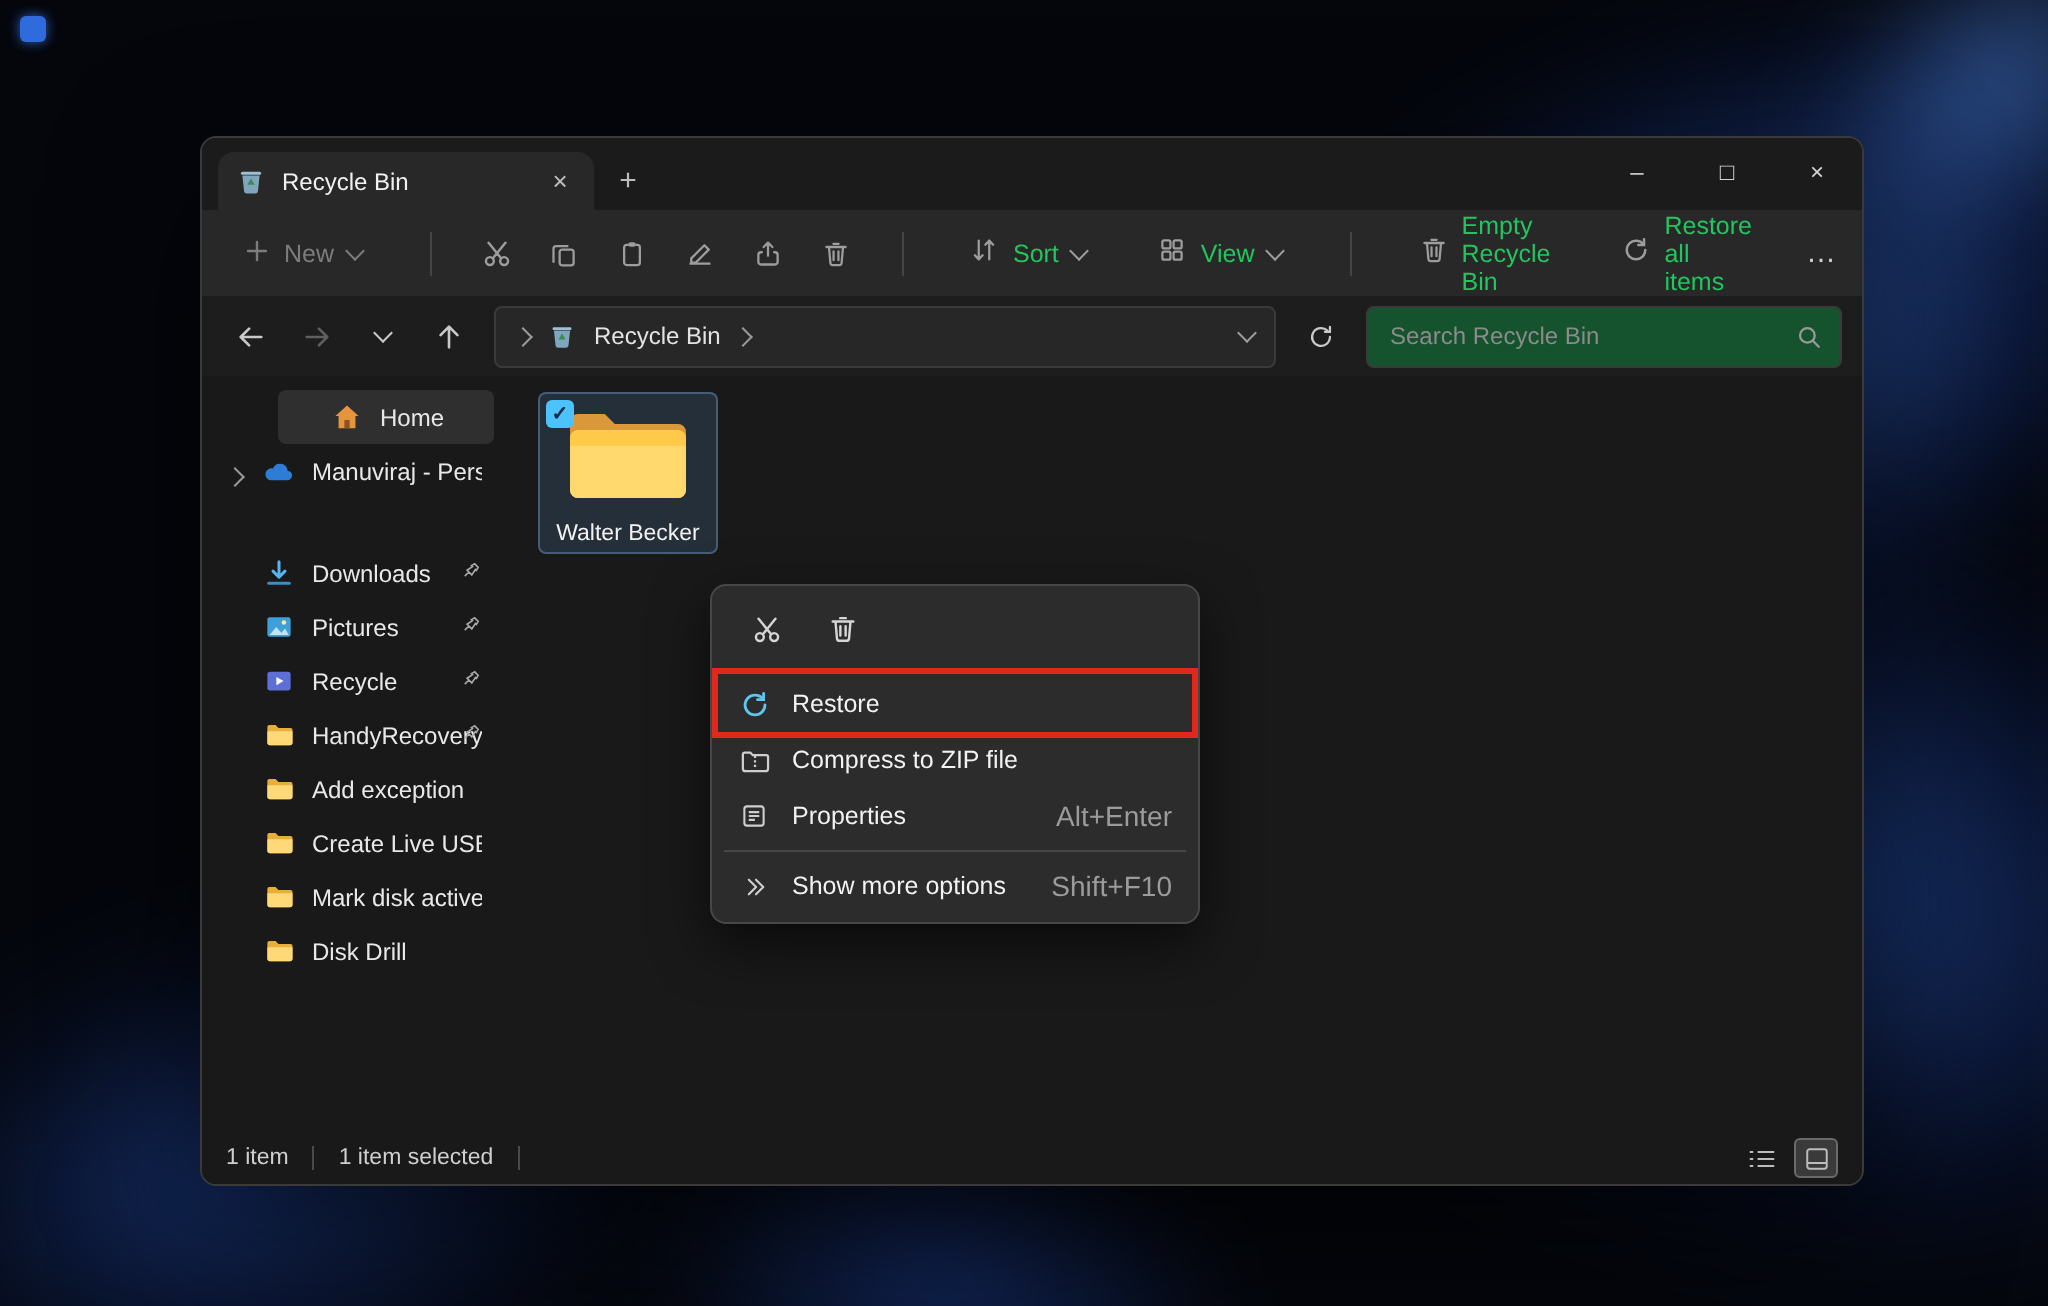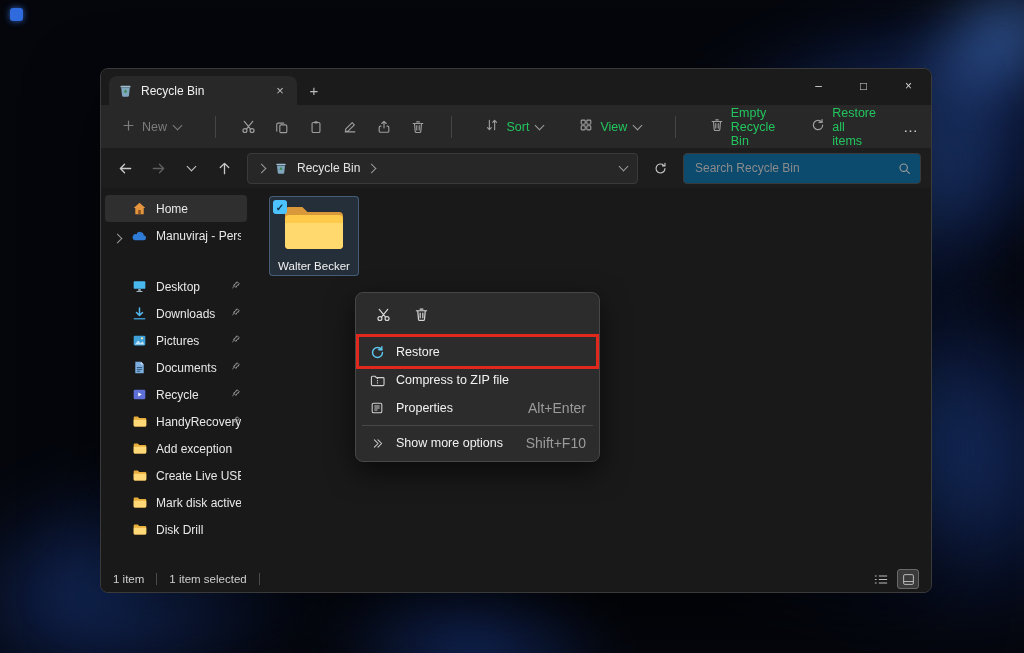--- a/index.html
+++ b/index.html
@@ -53,32 +53,32 @@
   .chev.right{transform:rotate(-45deg);margin-top:0;}
   .more-dots{font-size:15px;color:#cfcfcf;letter-spacing:1px;}
   
   .addressrow{height:40px;background:#1d1d1d;display:flex;align-items:center;padding:0 10px;gap:4px;flex:0 0 auto;}
   .nav-btn{width:29px;height:29px;display:flex;align-items:center;justify-content:center;color:#c9c9c9;border-radius:4px;}
   .nav-btn.dim{color:#5f5f5f;}
   .crumb-box{flex:1;height:29px;background:#272727;border:1px solid #3a3a3a;border-radius:4px;
        display:flex;align-items:center;gap:8px;padding:0 10px;font-size:12px;color:#e3e3e3;margin:0 4px;}
   .crumb-chev{color:#9a9a9a;}
   .refresh-btn{width:29px;height:29px;display:flex;align-items:center;justify-content:center;color:#c9c9c9;border-radius:4px;}
-  .search-box{width:218px;height:29px;background:#0c4a6e;border:1px solid #3a3a3a;border-radius:4px;
+  .search-box{width:218px;height:29px;background:#14532d;border:1px solid #3a3a3a;border-radius:4px;
        display:flex;align-items:center;padding:0 9px;gap:6px;margin-left:4px;}
   .search-box input{flex:1;background:transparent;border:none;outline:none;color:#cfcfcf;font-size:12px;
        font-family:"Liberation Sans", sans-serif;min-width:0;}
   .search-box input::placeholder{color:#8b8b8b;}
   .search-glyph{color:#9a9a9a;display:flex;}
   
   .wbody{flex:1;display:flex;min-height:0;background:#191919;}
   .sidebar{width:150px;flex:0 0 auto;padding:7px 4px;box-sizing:border-box;font-size:12px;position:relative;}
   .side-item{height:27px;display:flex;align-items:center;gap:9px;padding:0 6px 0 26px;border-radius:4px;position:relative;
        color:#e8e8e8;white-space:nowrap;}
-  .side-item.selected{background:#2f2f2f;}
+  .side-item.selected{background:#2f2f2f;margin-left:34px;}
   .side-item .slabel{overflow:hidden;text-overflow:clip;flex:1;}
   .sicon{display:flex;width:16px;justify-content:center;flex:0 0 auto;}
   .expander{position:absolute;left:9px;top:9px;color:#9a9a9a;}
   .pin{position:absolute;right:6px;top:7px;display:flex;}
   .side-gap{height:24px;}
   .main{flex:1;position:relative;min-width:0;}
   
   .file-tile{position:absolute;left:18px;top:8px;width:88px;padding:5px 0 3px;
        background:rgba(92,148,212,.18);border:1px solid rgba(130,180,235,.35);border-radius:4px;
        display:flex;flex-direction:column;align-items:center;}
@@ -296,37 +296,20 @@
         <span class="sicon">
           <svg width="16" height="11" viewBox="0 0 20 13">
               <path d="M5 12.3h10.6a3 3 0 0 0 .4-6A4.8 4.8 0 0 0 6.8 4.9 3.8 3.8 0 0 0 5 12.3z" fill="#2f7cd6"></path>
             </svg>
         </span>
         <span class="slabel">Manuviraj - Personal</span>
       </div>
       <div class="side-gap"></div>
       <div class="side-item">
         <span class="sicon">
-          <svg width="15" height="15" viewBox="0 0 16 16">
-              <rect x="1.8" y="2.5" width="12.4" height="8" rx="1" fill="#49b8ef"></rect>
-              <rect x="6.6" y="10.8" width="2.8" height="1.8" fill="#9fb6c2"></rect>
-              <rect x="4.6" y="12.7" width="6.8" height="1.2" rx=".5" fill="#9fb6c2"></rect>
-            </svg>
-        </span>
-        <span class="slabel">Desktop</span>
-        <span class="pin">
-            <svg width="11" height="11" viewBox="0 0 16 16">
-              <g transform="rotate(45 8 8)">
-                <path d="M7.4 13.8V9.6M5.6 9.6h4.8L9.5 5h1L9.8 2.4H6.2L5.5 5h1z" fill="none" stroke="#a9a9a9" stroke-width="1.2"></path>
-              </g>
-            </svg>
-          </span>
-      </div>
-      <div class="side-item">
-        <span class="sicon">
           <svg width="15" height="15" viewBox="0 0 16 16" fill="none" stroke-linecap="round" stroke-linejoin="round">
               <path d="M8 2v8M4.8 7 8 10.2 11.2 7" stroke="#54b6f0" stroke-width="1.6"></path>
               <path d="M2.5 13.5h11" stroke="#3b8fc4" stroke-width="1.6"></path>
             </svg>
         </span>
         <span class="slabel">Downloads</span>
         <span class="pin">
             <svg width="11" height="11" viewBox="0 0 16 16">
               <g transform="rotate(45 8 8)">
                 <path d="M7.4 13.8V9.6M5.6 9.6h4.8L9.5 5h1L9.8 2.4H6.2L5.5 5h1z" fill="none" stroke="#a9a9a9" stroke-width="1.2"></path>
@@ -336,37 +319,20 @@
       </div>
       <div class="side-item">
         <span class="sicon">
           <svg width="15" height="15" viewBox="0 0 16 16">
               <rect x="1.8" y="2.8" width="12.4" height="10.4" rx="1.2" fill="#3f9fd8"></rect>
               <path d="M3 12.2 6.5 8l2.8 3 1.9-2.2 2 3.4z" fill="#bfe3f7"></path>
               <circle cx="10.6" cy="5.6" r="1.2" fill="#ffe9a8"></circle>
             </svg>
         </span>
         <span class="slabel">Pictures</span>
-        <span class="pin">
-            <svg width="11" height="11" viewBox="0 0 16 16">
-              <g transform="rotate(45 8 8)">
-                <path d="M7.4 13.8V9.6M5.6 9.6h4.8L9.5 5h1L9.8 2.4H6.2L5.5 5h1z" fill="none" stroke="#a9a9a9" stroke-width="1.2"></path>
-              </g>
-            </svg>
-          </span>
-      </div>
-      <div class="side-item">
-        <span class="sicon">
-          <svg width="15" height="15" viewBox="0 0 16 16">
-              <path d="M3.5 1.8h6l3 3v9.4h-9z" fill="#7daedd"></path>
-              <path d="M9.5 1.8v3h3z" fill="#cfe3f5"></path>
-              <path d="M5.2 8h5.6M5.2 10h5.6M5.2 12h3.6" stroke="#23486e" stroke-width=".9"></path>
-            </svg>
-        </span>
-        <span class="slabel">Documents</span>
         <span class="pin">
             <svg width="11" height="11" viewBox="0 0 16 16">
               <g transform="rotate(45 8 8)">
                 <path d="M7.4 13.8V9.6M5.6 9.6h4.8L9.5 5h1L9.8 2.4H6.2L5.5 5h1z" fill="none" stroke="#a9a9a9" stroke-width="1.2"></path>
               </g>
             </svg>
           </span>
       </div>
       <div class="side-item">
         <span class="sicon">

